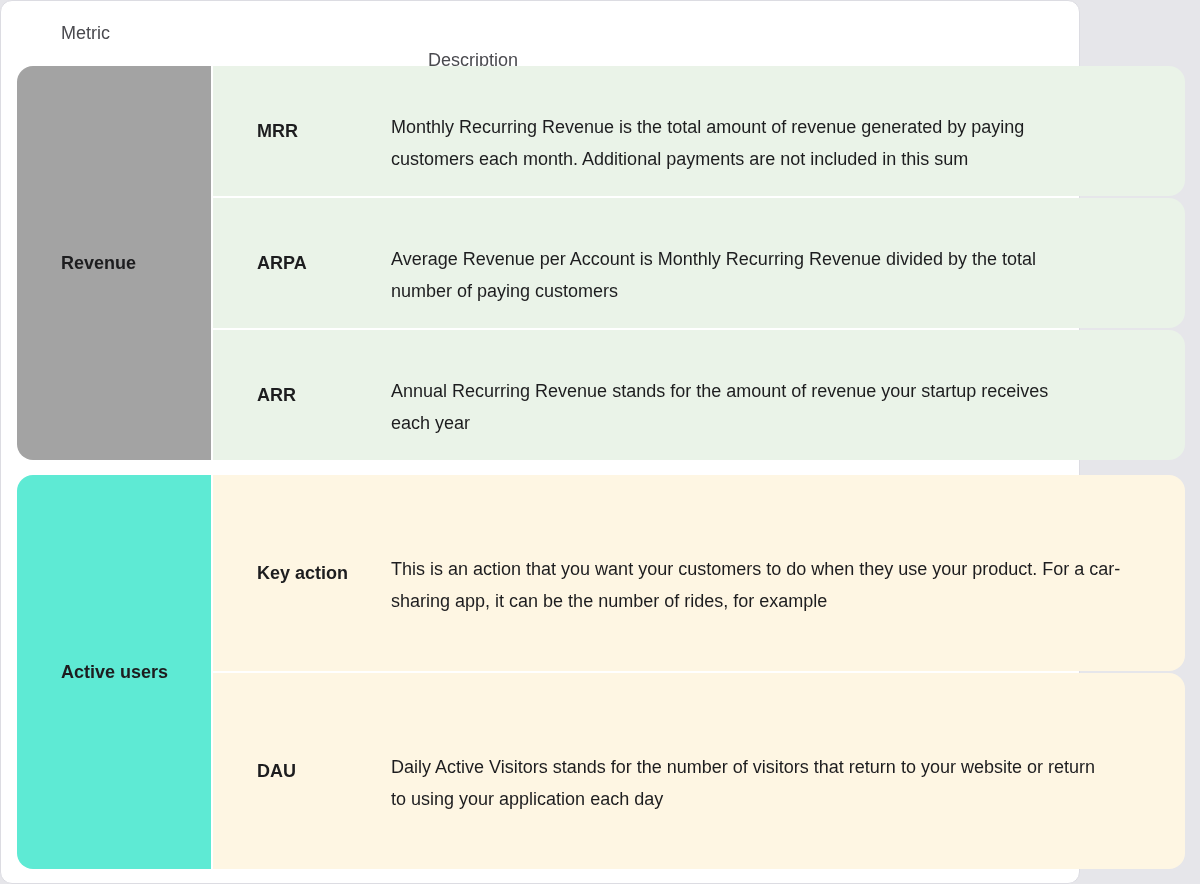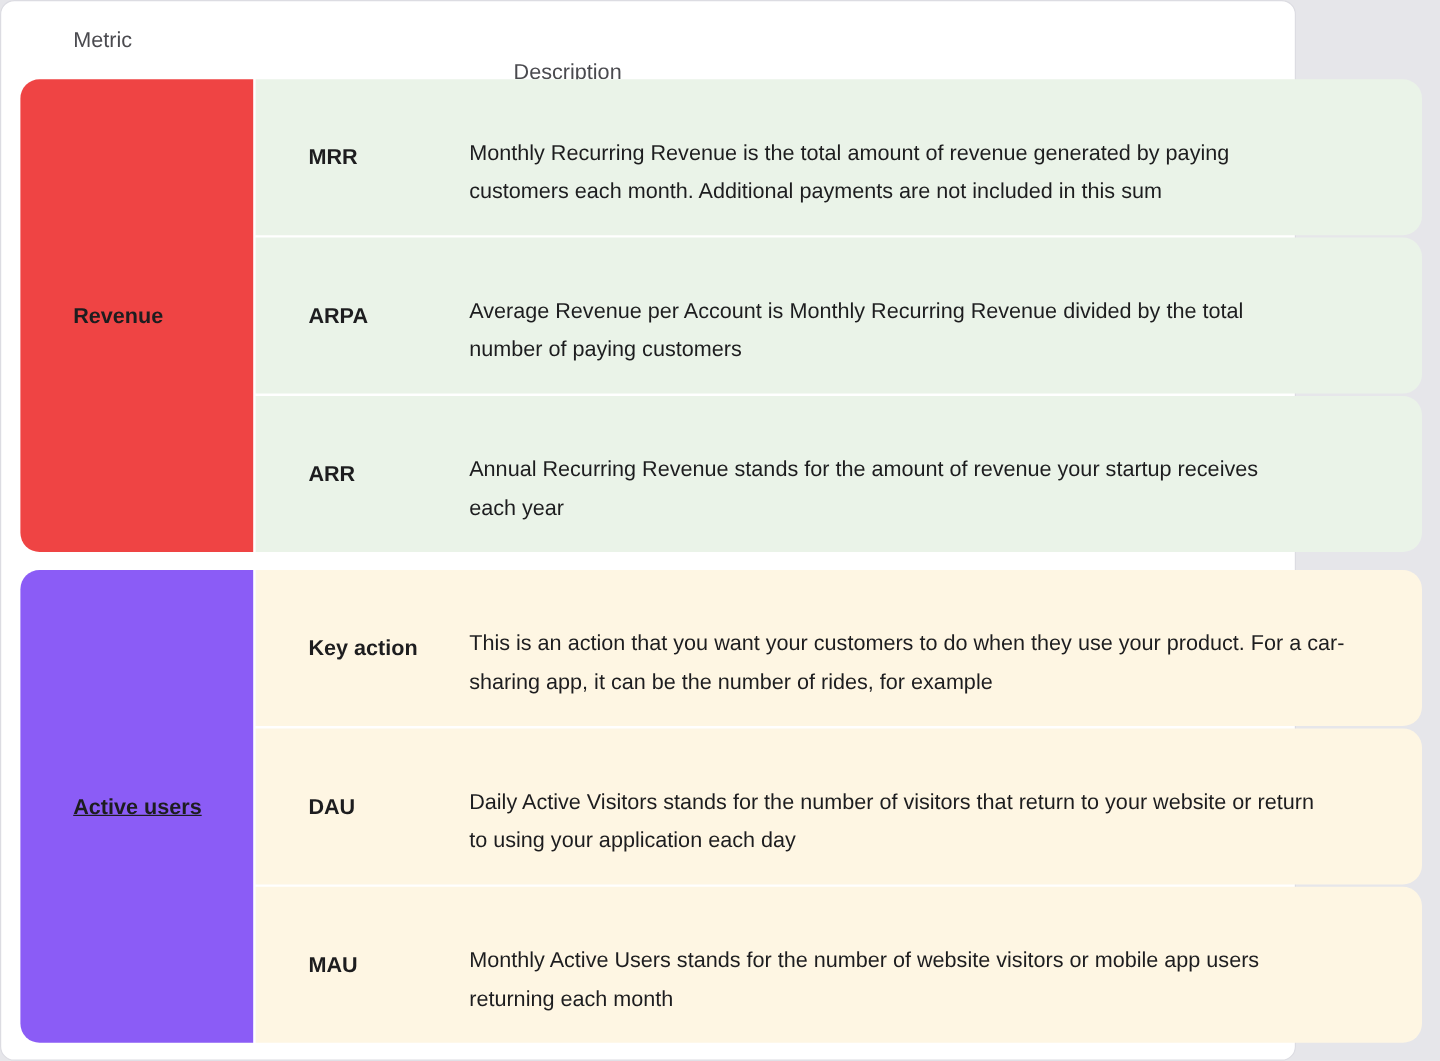--- a/index.html
+++ b/index.html
@@ -15,22 +15,22 @@
 
     .group { position: absolute; left: 16px; width: 1168px; display: flex; }
     .group.revenue { top: 65px; height: 394px; }
     .group.active { top: 474px; height: 394px; }
 
     .cat {
       width: 194px; height: 100%; border-radius: 16px 0 0 16px;
       display: flex; align-items: center; padding-left: 44px;
       font-size: 18px; font-weight: bold; color: #1d1d1f;
     }
-    .revenue .cat { background: #ef4444; }
-    .active .cat { background: #8b5cf6; text-decoration: underline; }
+    .revenue .cat { background: #a3a3a3; }
+    .active .cat { background: #5eead4; }
 
     .rows { flex: 1; margin-left: 2px; display: flex; flex-direction: column; gap: 2px; }
     .row {
       flex: 1; display: flex; align-items: center;
       border-radius: 0 16px 16px 0;
     }
     .revenue .row { background: #eaf3e8; align-items: center; }
     .active .row { background: #fef6e3; }
 
     .abbr { width: 178px; padding-left: 44px; font-size: 18px; font-weight: bold; color: #1d1d1f; flex-shrink: 0; }
@@ -67,19 +67,15 @@
     <div class="cat">Active users</div>
     <div class="rows">
       <div class="row">
         <div class="abbr">Key action</div>
         <div class="desc" style="width:790px">This is an action that you want your customers to do when they use your product. For a car-sharing app, it can be the number of rides, for example</div>
       </div>
       <div class="row">
         <div class="abbr">DAU</div>
         <div class="desc" style="width:760px">Daily Active Visitors stands for the number of visitors that return to your website or return to using your application each day</div>
       </div>
-      <div class="row">
-        <div class="abbr">MAU</div>
-        <div class="desc" style="width:760px">Monthly Active Users stands for the number of website visitors or mobile app users returning each month</div>
-      </div>
     </div>
   </div>
 </div>
 
 </body></html>

